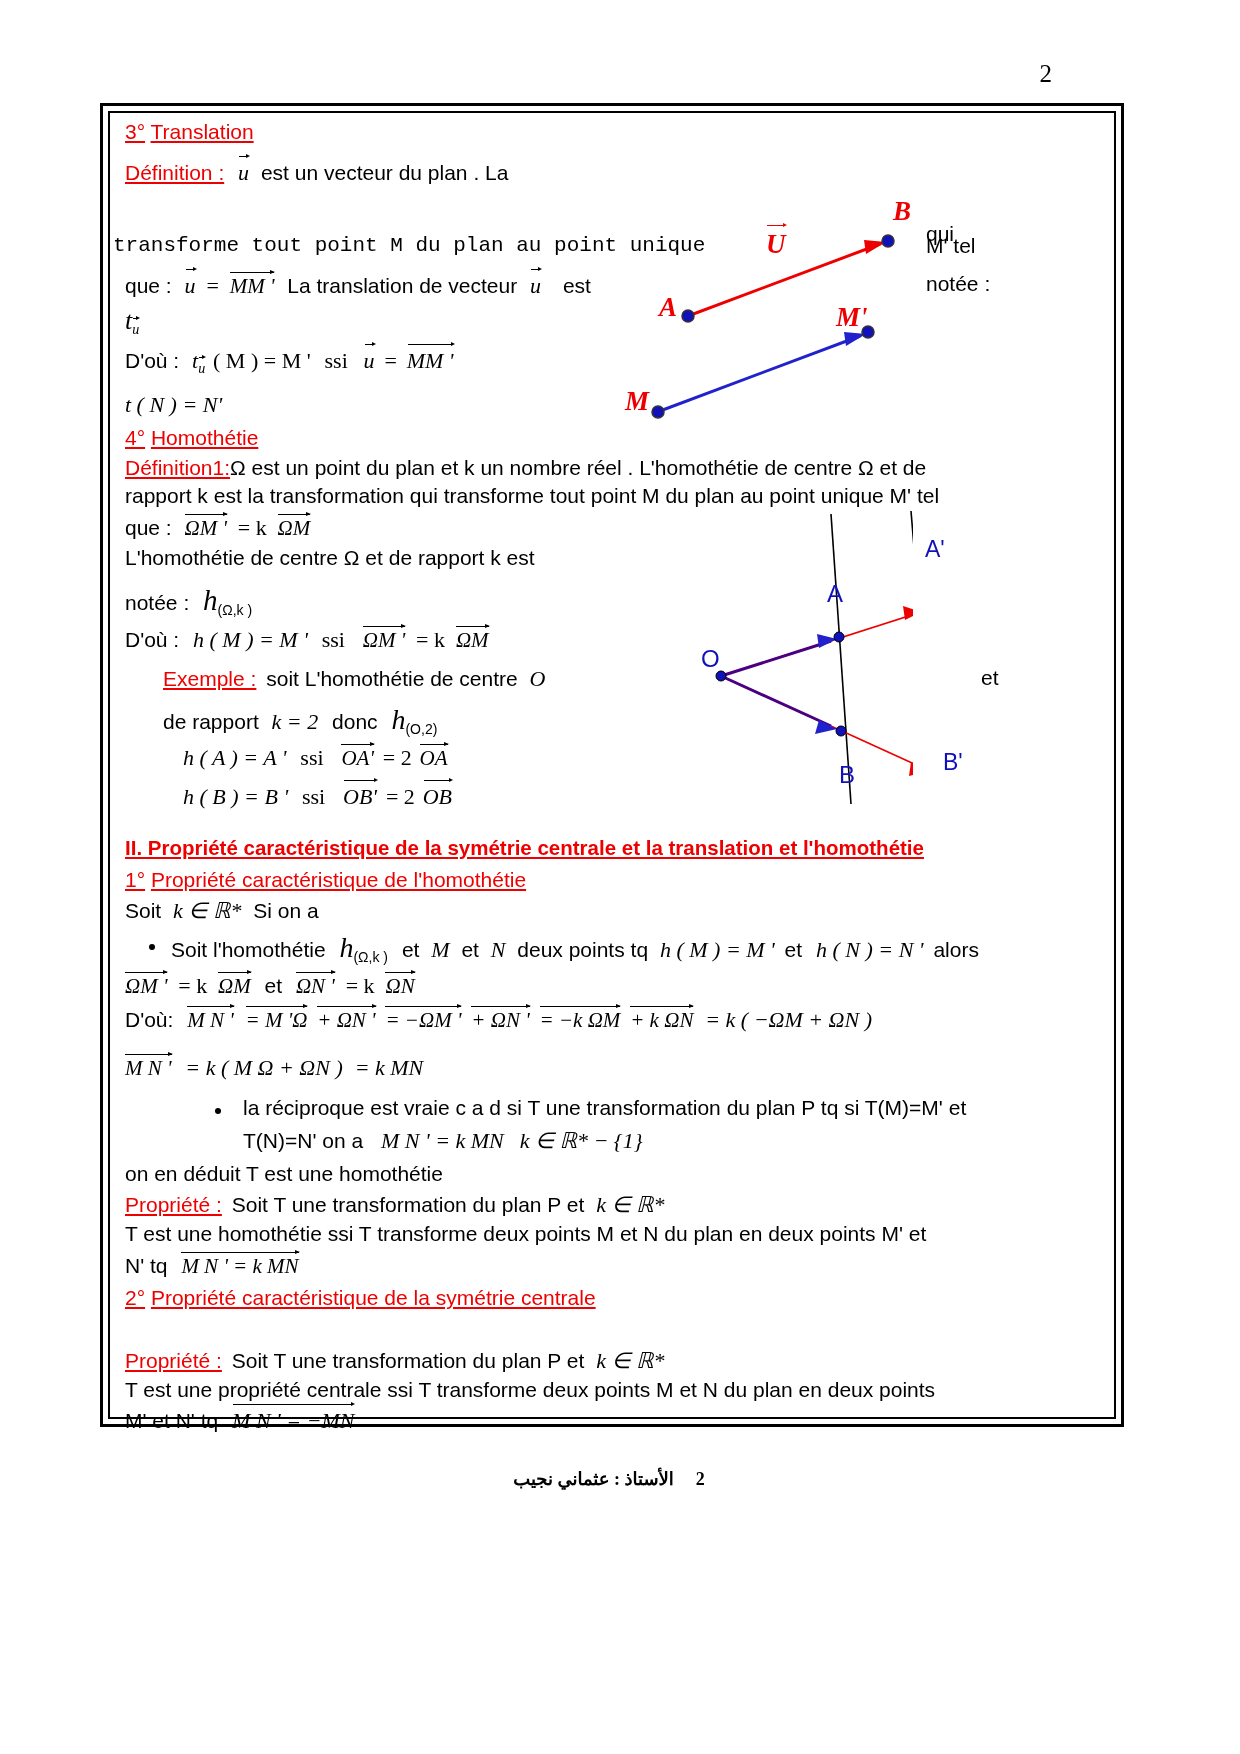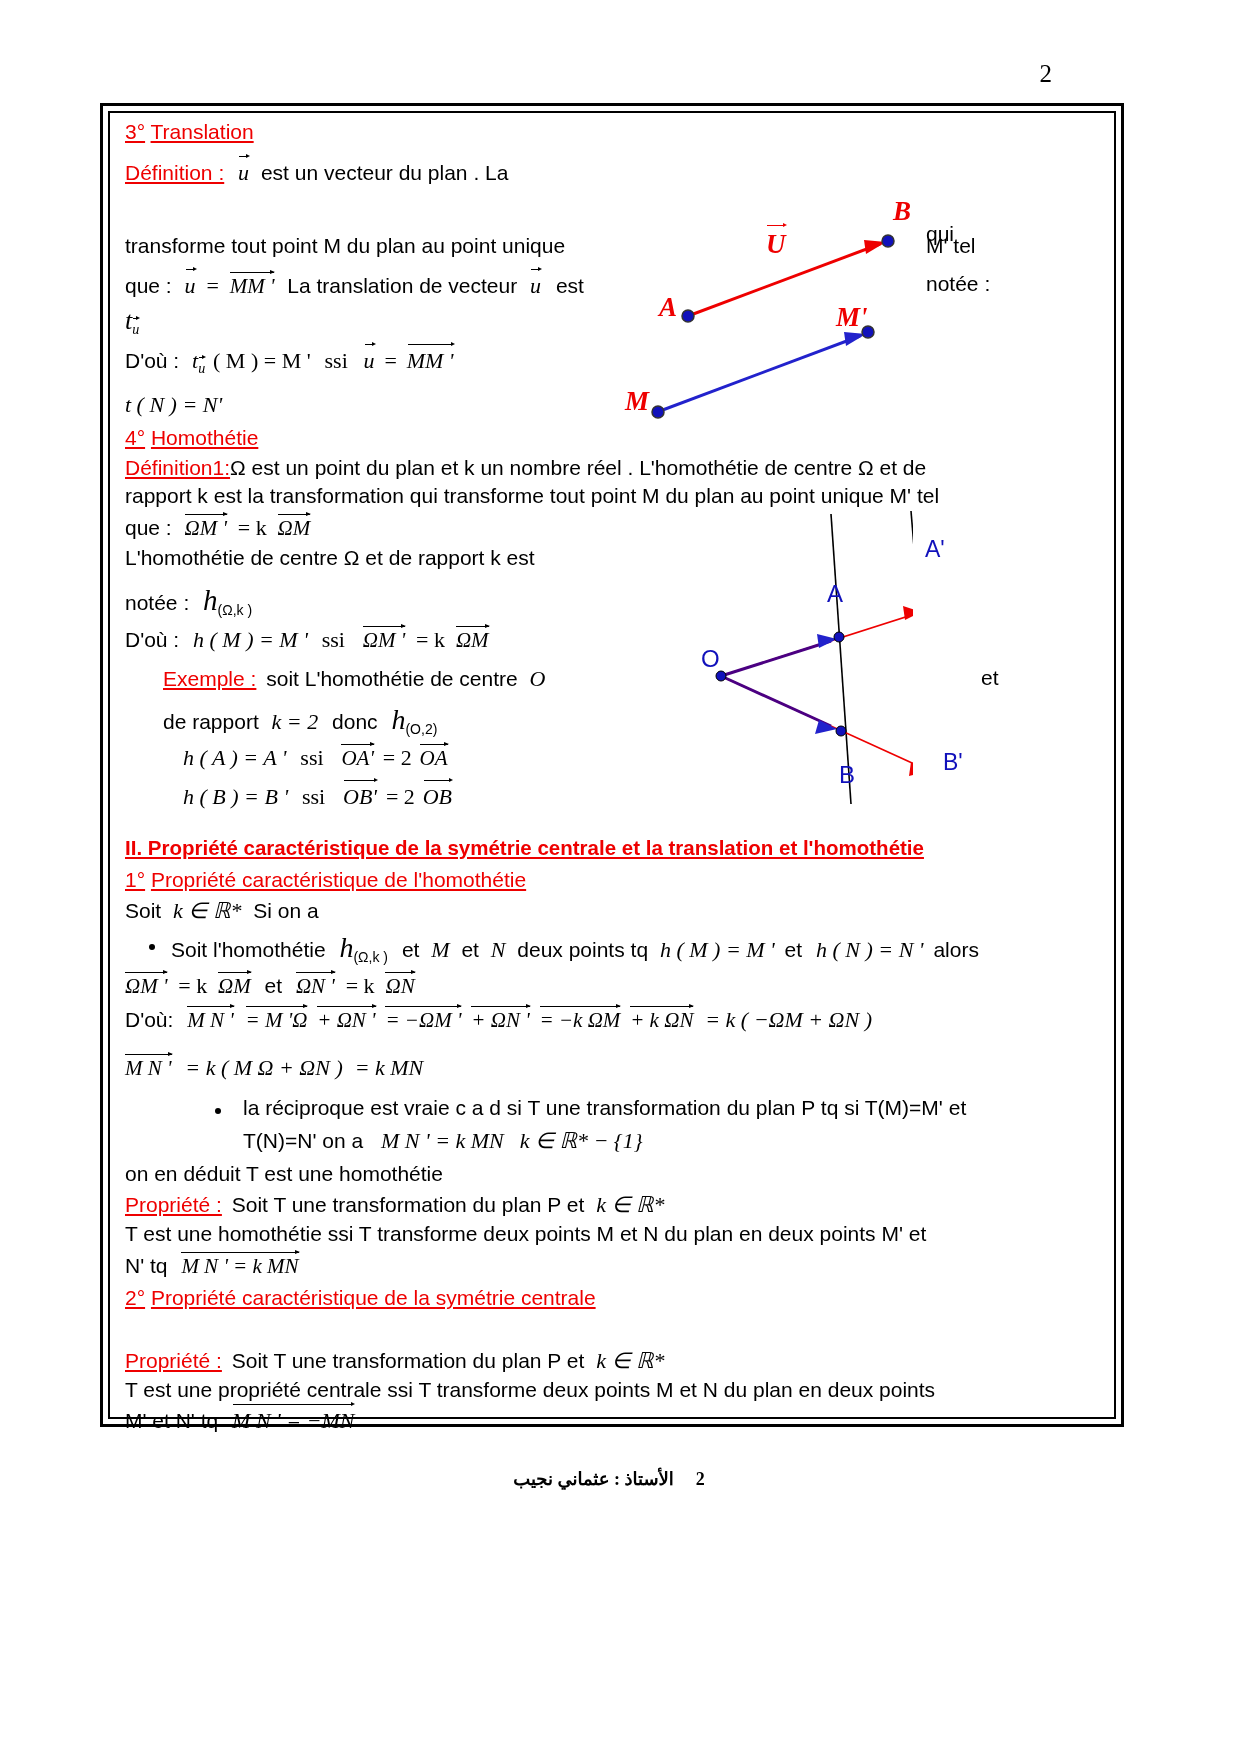--- a/index.html
+++ b/index.html
@@ -180,34 +180,34 @@
         <span class="red und">3°</span><span class="red"> </span><span class="red und">Translation</span>
       </div>
 
       <div class="tl" style="left:22px; top:54px;">
         <span class="red und">Définition :</span>
         <span class="arr math" style="margin-left:8px;">u</span>
         <span style="margin-left:6px;text-align:right;">est un vecteur du plan . La</span>
       </div>
 
 
-      <div class="tl" style="left:22px; top:128px;">
+      <div class="tl" style="left:10px; top:128px;font-family:Liberation Mono, monospace;">
         <span>transforme tout point M du plan au point unique</span>
       </div>
       <div class="tl" style="left:823px; top:116px;">qui</div>
       <div class="tl" style="left:823px; top:128px;text-align:right;">M' tel</div>
 
       <div class="tl" style="left:22px; top:166px;">
         <span>que :</span>
         <span class="arr math" style="margin-left:7px;">u</span>
         <span class="mathup" style="margin-left:5px;">=</span>
         <span class="vec" style="margin-left:5px;">MM '</span>
         <span style="margin-left:7px;">La translation de vecteur</span>
         <span class="arr math" style="margin-left:7px;">u</span>
-        <span style="margin-left:9px;">est</span>
+        <span style="margin-left:16px;">est</span>
       </div>
       <div class="tl" style="left:823px; top:166px;">notée  :</div>
 
       <div class="tl" style="left:22px; top:200px;">
         <span class="math" style="font-size:26px;">t</span><span class="sub arr">u</span>
       </div>
 
       <div class="tl" style="left:22px; top:242px;">
         <span>D'où :</span>
         <span class="math" style="margin-left:7px;">t</span><span class="sub arr">u</span>

